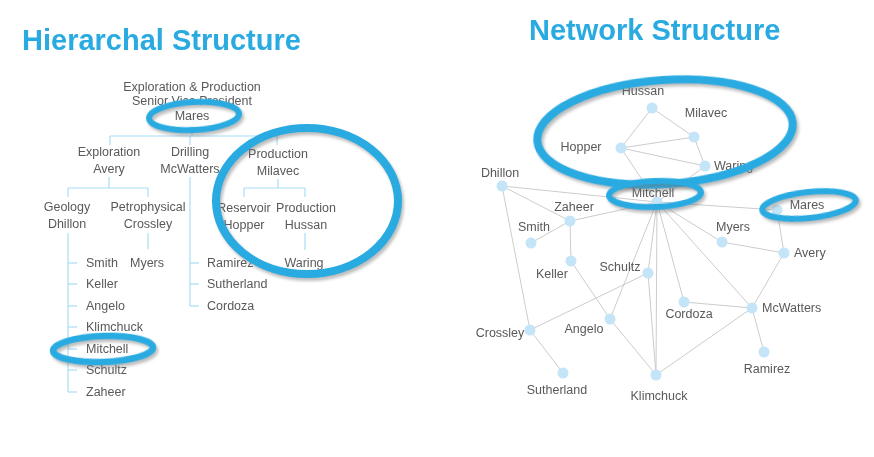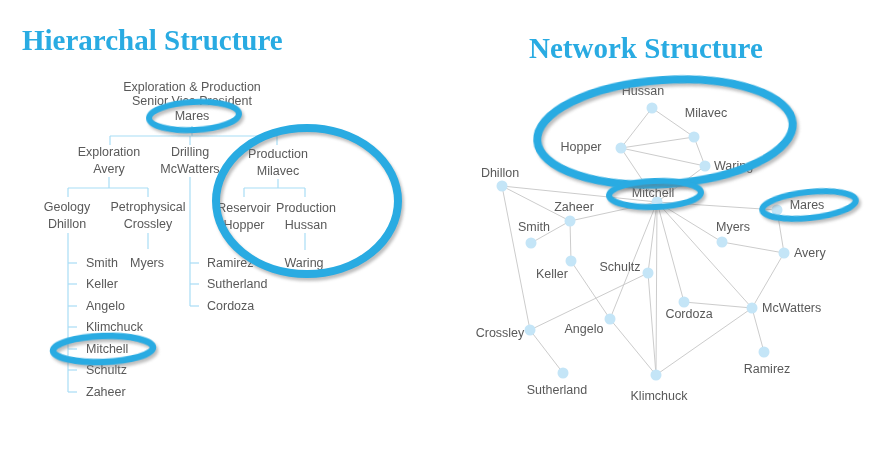--- a/index.html
+++ b/index.html
@@ -2,24 +2,24 @@
 <html><head>
 <meta charset="utf-8">
 <style>
   html,body{margin:0;padding:0;}
   body{
     width:874px;height:457px;position:relative;background:#ffffff;overflow:hidden;
     font-family:"Liberation Sans",sans-serif;
   }
   .title{
     position:absolute;font-weight:bold;font-size:29px;letter-spacing:0;
-    color:#29ABE2;white-space:nowrap;font-family:Liberation Serif, serif;
+    color:#29ABE2;white-space:nowrap;
   }
   #title-left{left:22px;top:24px;}
-  #title-right{left:529px;top:32px;}
+  #title-right{left:529px;top:14px;}
   svg{position:absolute;left:0;top:0;}
   svg text{font-size:12.5px;fill:#595959;font-family:"Liberation Sans",sans-serif;}
   .tree-line{stroke:#a8ddf5;stroke-width:1.2;fill:none;}
   .net-edge{stroke:#cccccc;stroke-width:1;fill:none;}
   .net-node{fill:#c4e5f7;}
   .marker{
     fill:none;stroke:#29ABE2;stroke-linecap:round;
     filter:drop-shadow(2px 3px 1.5px rgba(110,110,110,0.45));
   }
 </style>

